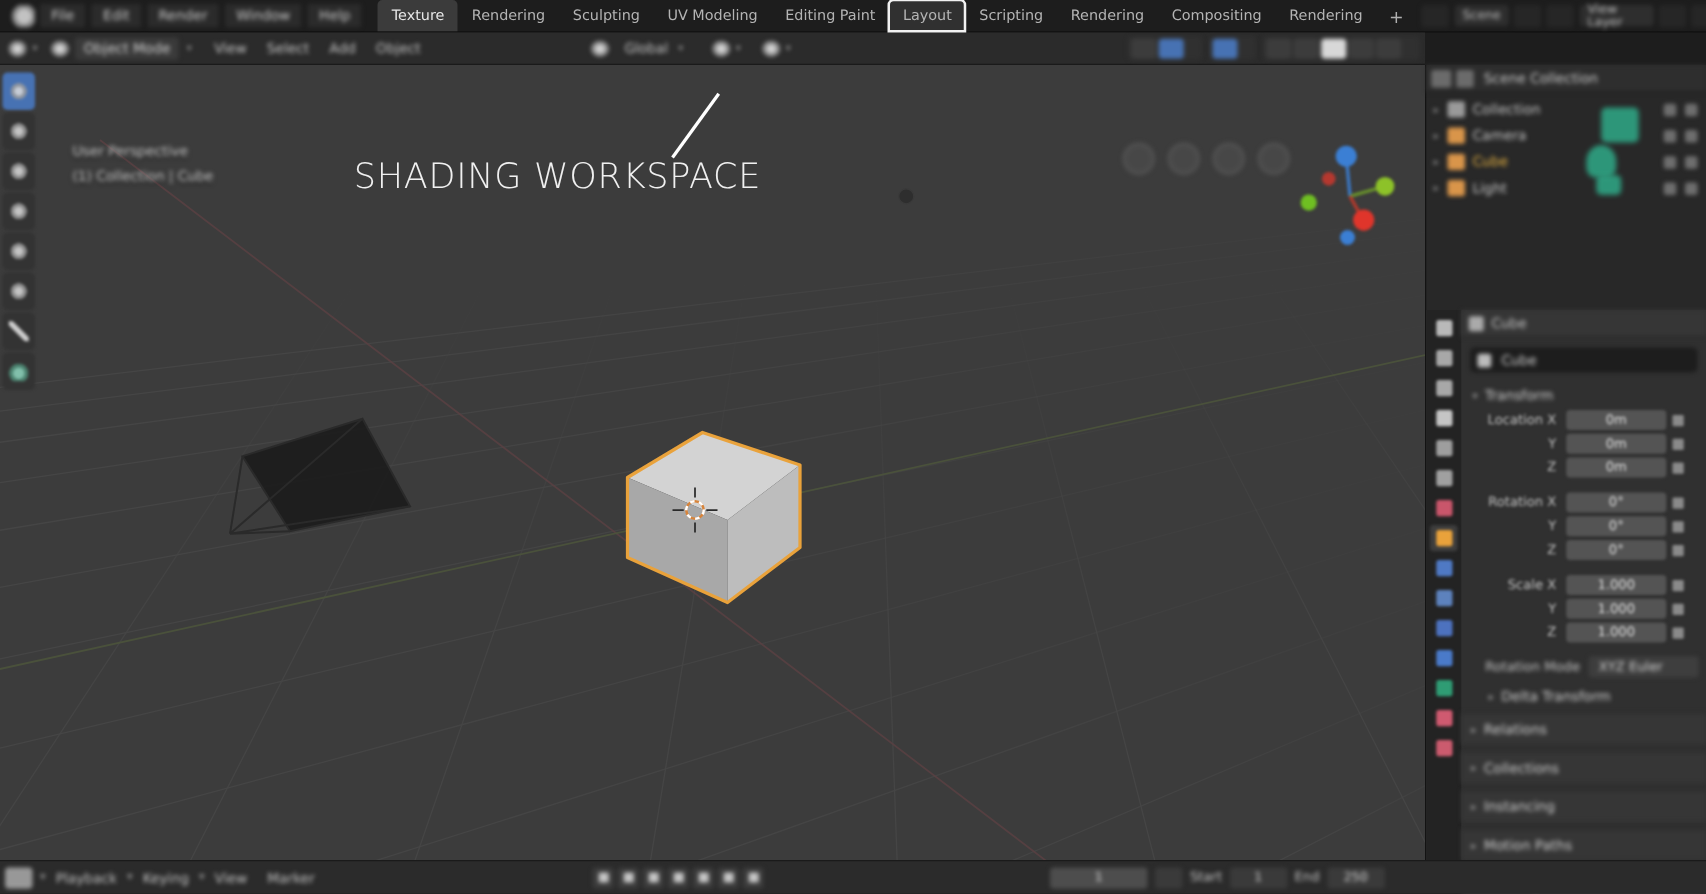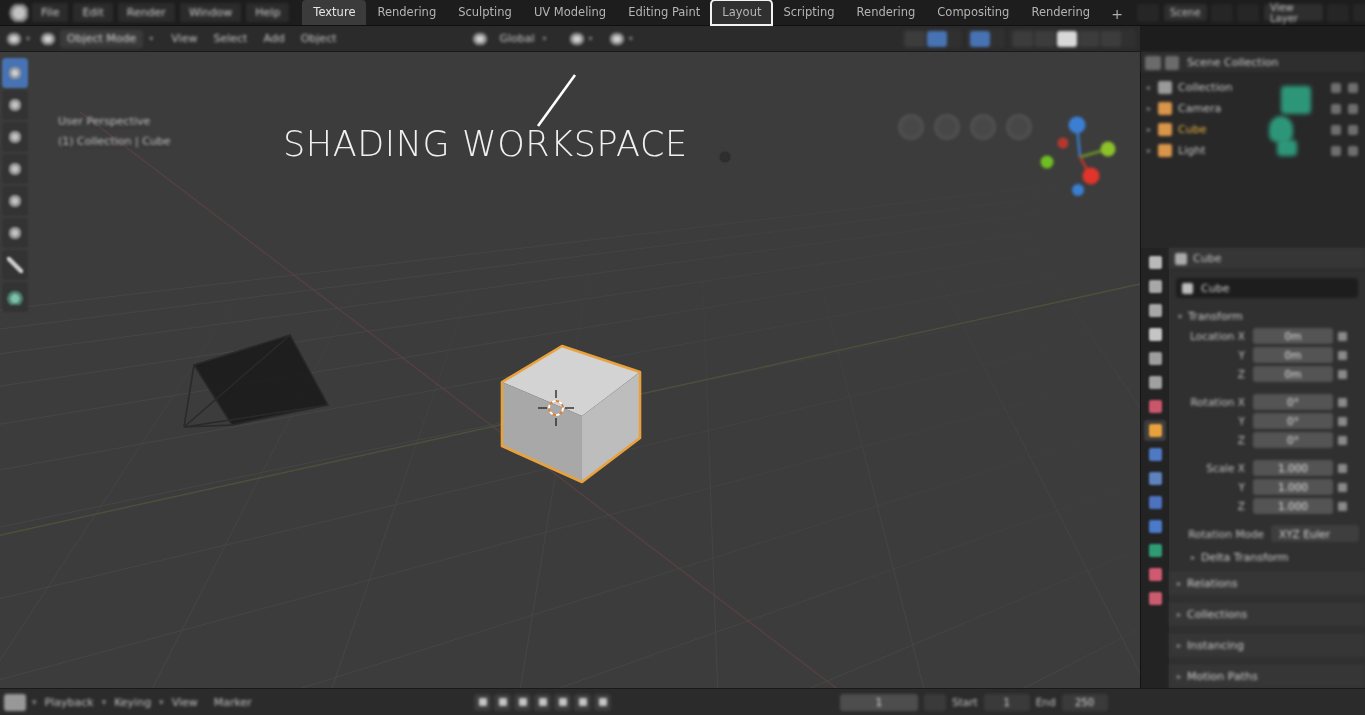--- a/index.html
+++ b/index.html
@@ -88,21 +88,21 @@
   }
   .grid-lines { position: absolute; inset: 0; opacity: .30; }
   .vp-text { position: absolute; left: 58px; color: #d8d8d8; font-size: 11px;
              text-shadow: 0 1px 2px #000; filter: blur(1.6px); }
   .vp-text.l1 { top: 63px; }
   .vp-text.l2 { top: 83px; }
 
   
   .annot {
     position: absolute; left: 283px; top: 72px; color: #f0f0f0;
-    font-size: 35px; letter-spacing: .6px; font-family: "DejaVu Sans", "Liberation Sans", sans-serif;
+    font-size: 28px; letter-spacing: .6px; font-family: "DejaVu Sans", "Liberation Sans", sans-serif;
     font-weight: 300; white-space: nowrap; z-index: 9;
   }
   .annot-line { position: absolute; z-index: 9; }
 
   
   .vp-round-icons { position: absolute; top: 62px; right: 108px; display: flex; gap: 10px; filter: blur(1.7px); }
   .rnd { width: 26px; height: 26px; border-radius: 50%; background: #474747;
          box-shadow: inset 0 0 6px rgba(255,255,255,.14); }
 
   

